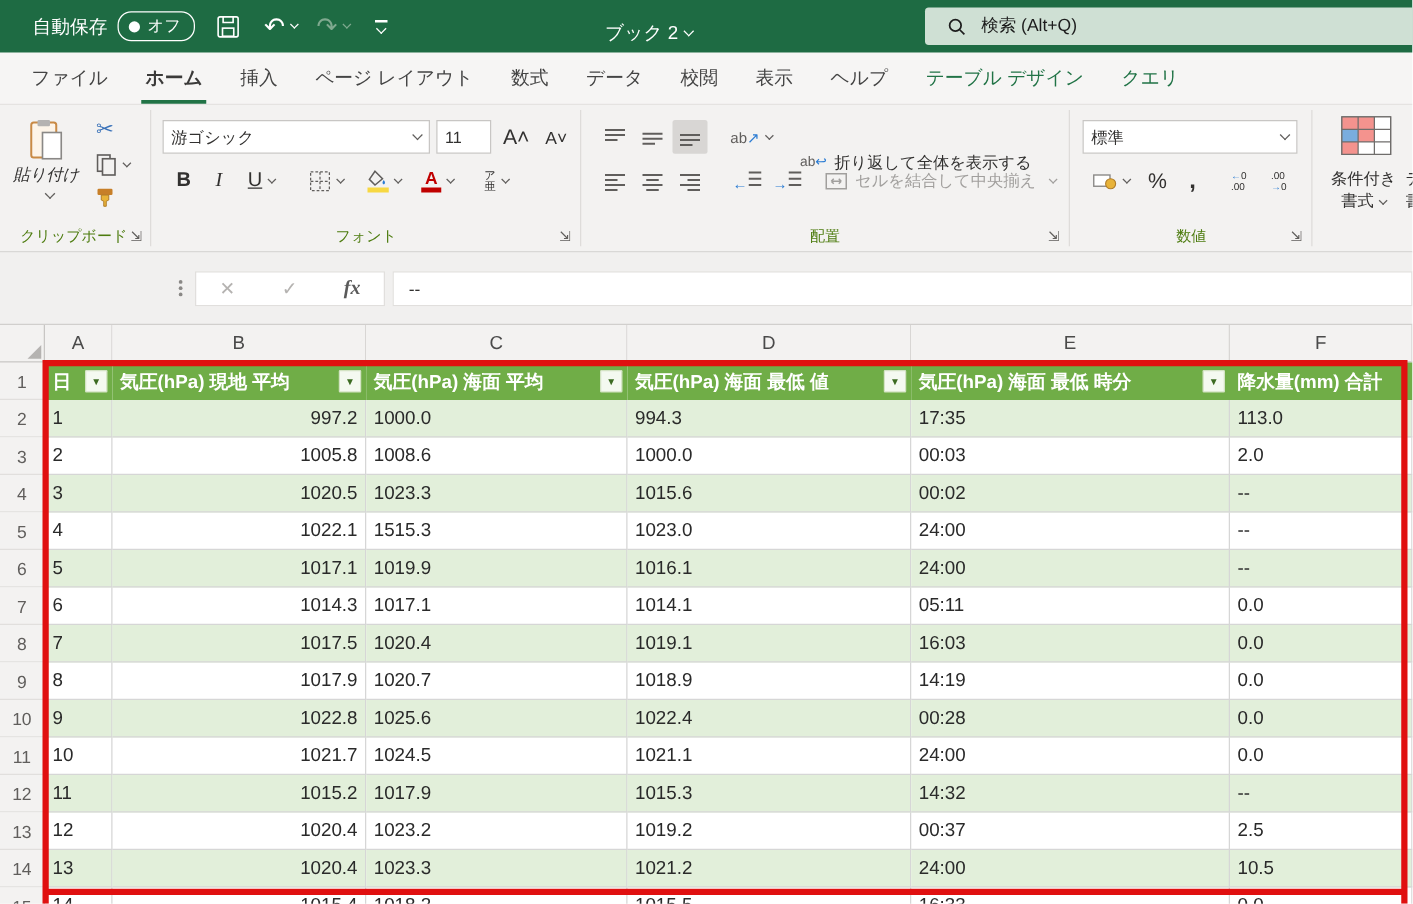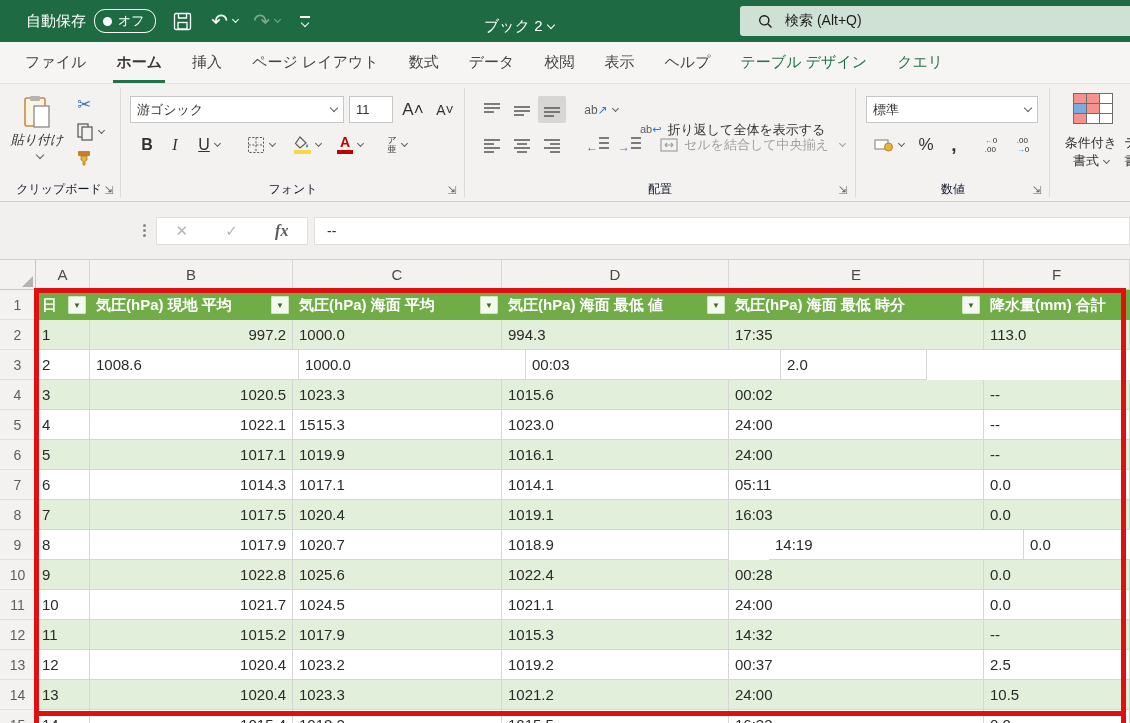--- a/index.html
+++ b/index.html
@@ -25,21 +25,21 @@
   
   .tabrow { height:42px; background:#f6f5f4; display:flex; align-items:stretch; gap:0; padding-left:10px; border-bottom:1px solid #e5e3e1; }
   .tab { display:flex; align-items:center; padding:0 15px; font-size:15px; color:#444; position:relative; cursor:default; }
   .tab.active { color:#3b3a39; font-weight:bold; }
   .tab.active::after { content:""; position:absolute; left:12px; right:12px; bottom:0; height:3px; background:#217346; }
   .tab.contextual { color:#217346; }
 
   
   .ribbon { height:118px; background:#f3f2f1; position:relative; border-bottom:1px solid #d1cfcd; font-size:13px; color:#323130; }
   .vsep { position:absolute; top:4px; bottom:4px; width:1px; background:#dedcda; }
-  .grouplabel { position:absolute; bottom:3px; font-size:12px; color:#0f172a; text-align:center; }
+  .grouplabel { position:absolute; bottom:3px; font-size:12px; color:#4d7c0f; text-align:center; }
   .launcher { position:absolute; bottom:4px; width:14px; height:14px; color:#605e5c; font-size:11px; line-height:14px; text-align:center; }
   .combo { position:absolute; background:#fff; border:1px solid #c8c6c4; display:flex; align-items:center; font-size:13px; padding:0 6px; color:#323130; }
   .combo .chev { margin-left:auto; color:#605e5c; }
   .rbtn { position:absolute; display:flex; align-items:center; justify-content:center; color:#323130; }
   .ico-bars line { stroke:#605e5c; stroke-width:1.6; }
   .selbg { background:#d8d6d4; border-radius:2px; }
   .gray { color:#a19f9d; }
   .mini2 { font-size:8px; line-height:9px; text-align:left; }
   .blue { color:#2b7cd3; }
   .cf-grid { display:grid; grid-template-columns:12px 12px 12px; grid-template-rows:9px 9px 9px; gap:1px; background:#6f6d6b; border:1px solid #6f6d6b; }
@@ -419,20 +419,21 @@
         <div class="cell band" style="width: 54px;">1</div>
         <div class="cell right band" style="width: 203px;">997.2</div>
         <div class="cell band" style="width: 209px;">1000.0</div>
         <div class="cell band" style="width: 227px;">994.3</div>
         <div class="cell band" style="width: 255px;">17:35</div>
         <div class="cell band" style="width: 146px;">113.0</div>
       </div>
       <div class="trow">
         <div class="rn">3</div>
         <div class="cell" style="width: 54px;">2</div>
+        <div class="cell right" style="width: 203px;">1005.8</div>
         <div class="cell" style="width: 209px;">1008.6</div>
         <div class="cell" style="width: 227px;">1000.0</div>
         <div class="cell" style="width: 255px;">00:03</div>
         <div class="cell" style="width: 146px;">2.0</div>
       </div>
       <div class="trow">
         <div class="rn">4</div>
         <div class="cell band" style="width: 54px;">3</div>
         <div class="cell right band" style="width: 203px;">1020.5</div>
         <div class="cell band" style="width: 209px;">1023.3</div>
@@ -475,21 +476,21 @@
         <div class="cell band" style="width: 227px;">1019.1</div>
         <div class="cell band" style="width: 255px;">16:03</div>
         <div class="cell band" style="width: 146px;">0.0</div>
       </div>
       <div class="trow">
         <div class="rn">9</div>
         <div class="cell" style="width: 54px;">8</div>
         <div class="cell right" style="width: 203px;">1017.9</div>
         <div class="cell" style="width: 209px;">1020.7</div>
         <div class="cell" style="width: 227px;">1018.9</div>
-        <div class="cell" style="width: 255px; margin-left: 40px;">14:19</div>
+        <div class="cell" style="width: 255px;">14:19</div>
         <div class="cell" style="width: 146px;">0.0</div>
       </div>
       <div class="trow">
         <div class="rn">10</div>
         <div class="cell band" style="width: 54px;">9</div>
         <div class="cell right band" style="width: 203px;">1022.8</div>
         <div class="cell band" style="width: 209px;">1025.6</div>
         <div class="cell band" style="width: 227px;">1022.4</div>
         <div class="cell band" style="width: 255px;">00:28</div>
         <div class="cell band" style="width: 146px;">0.0</div>

